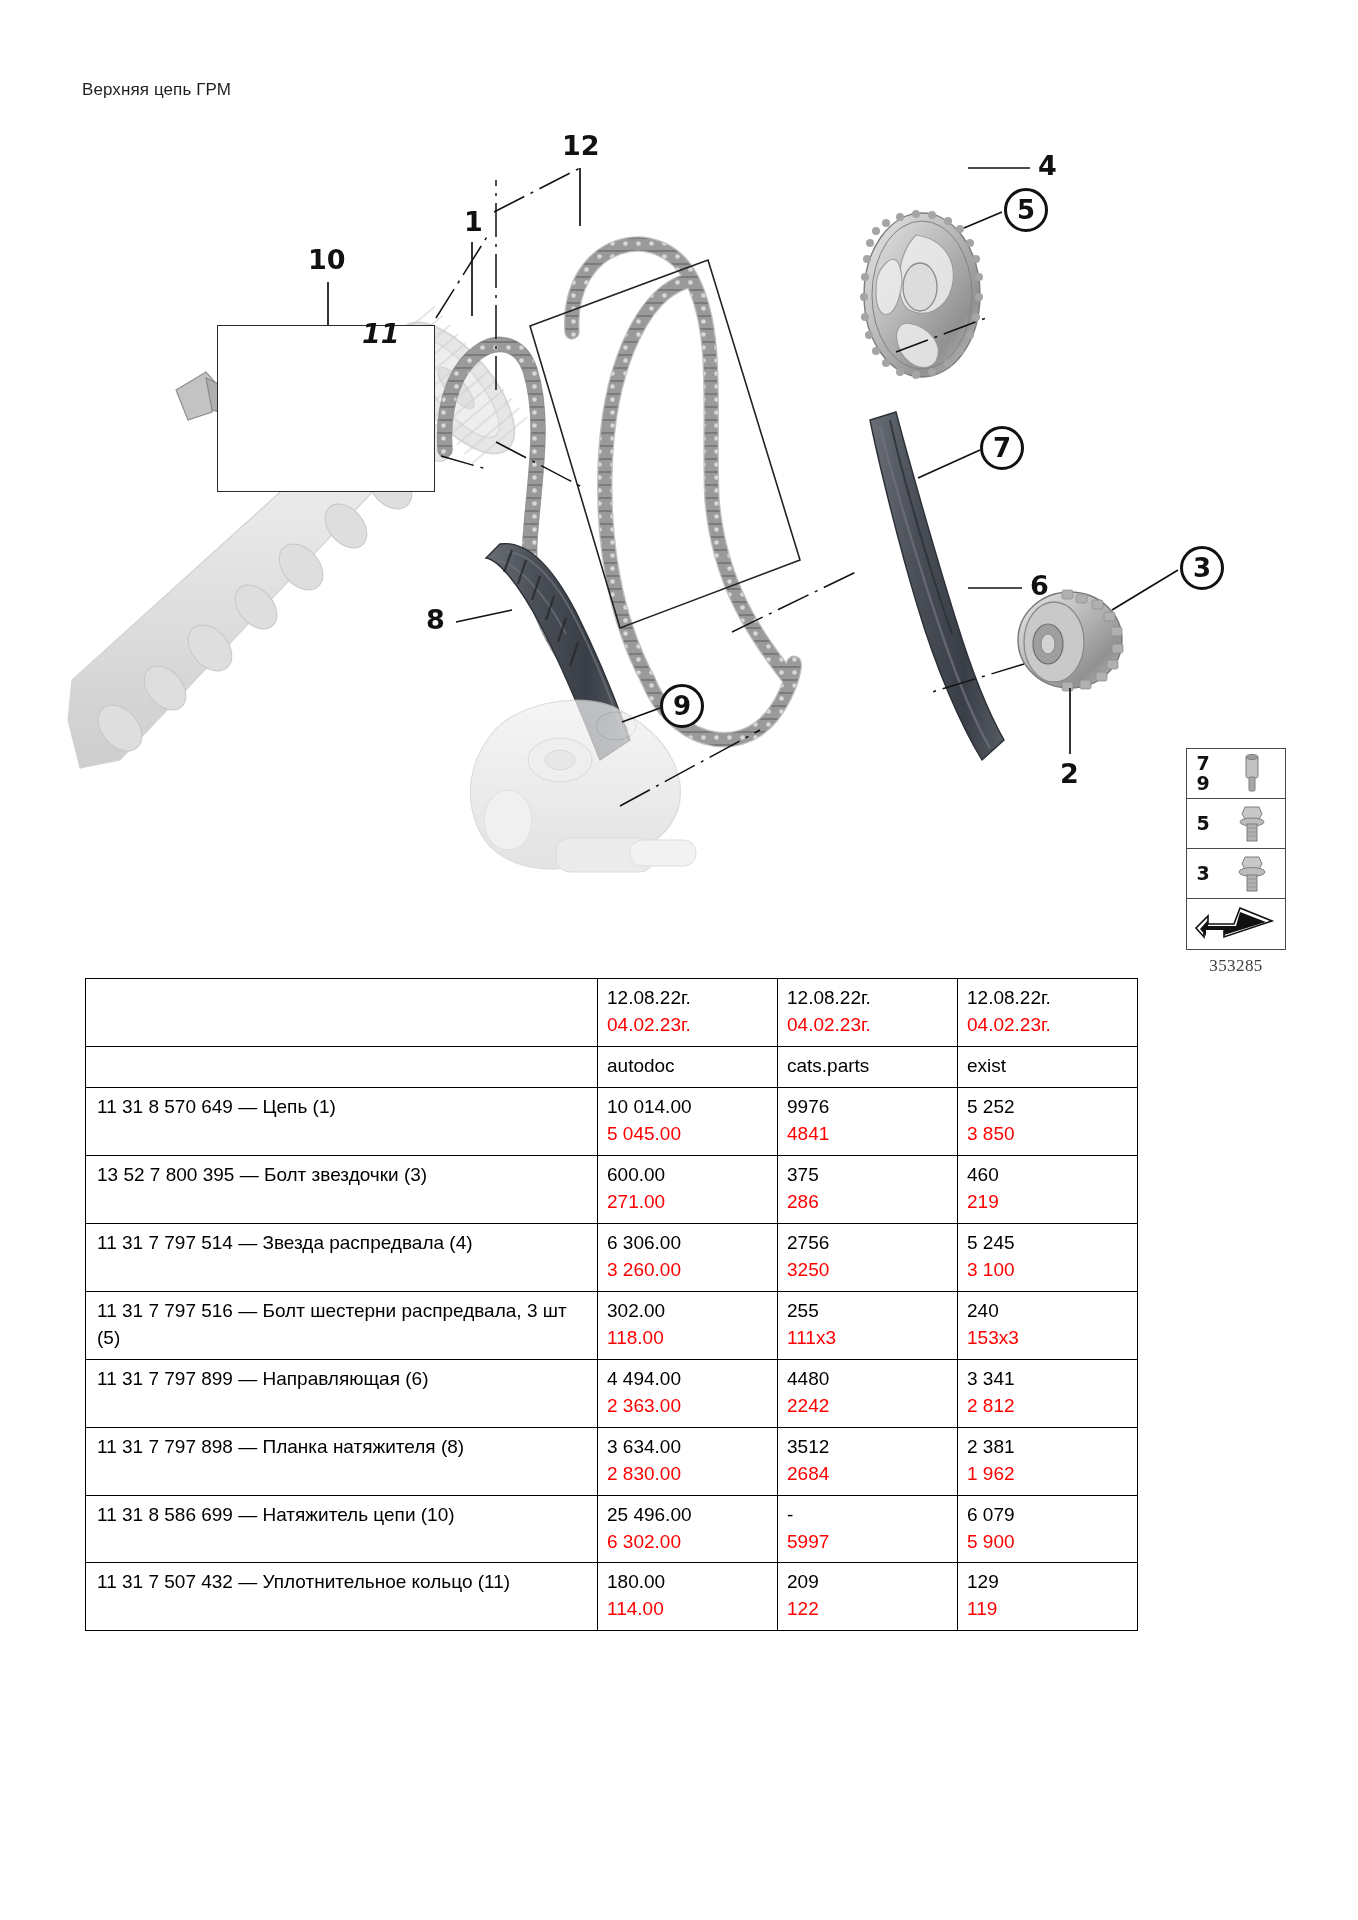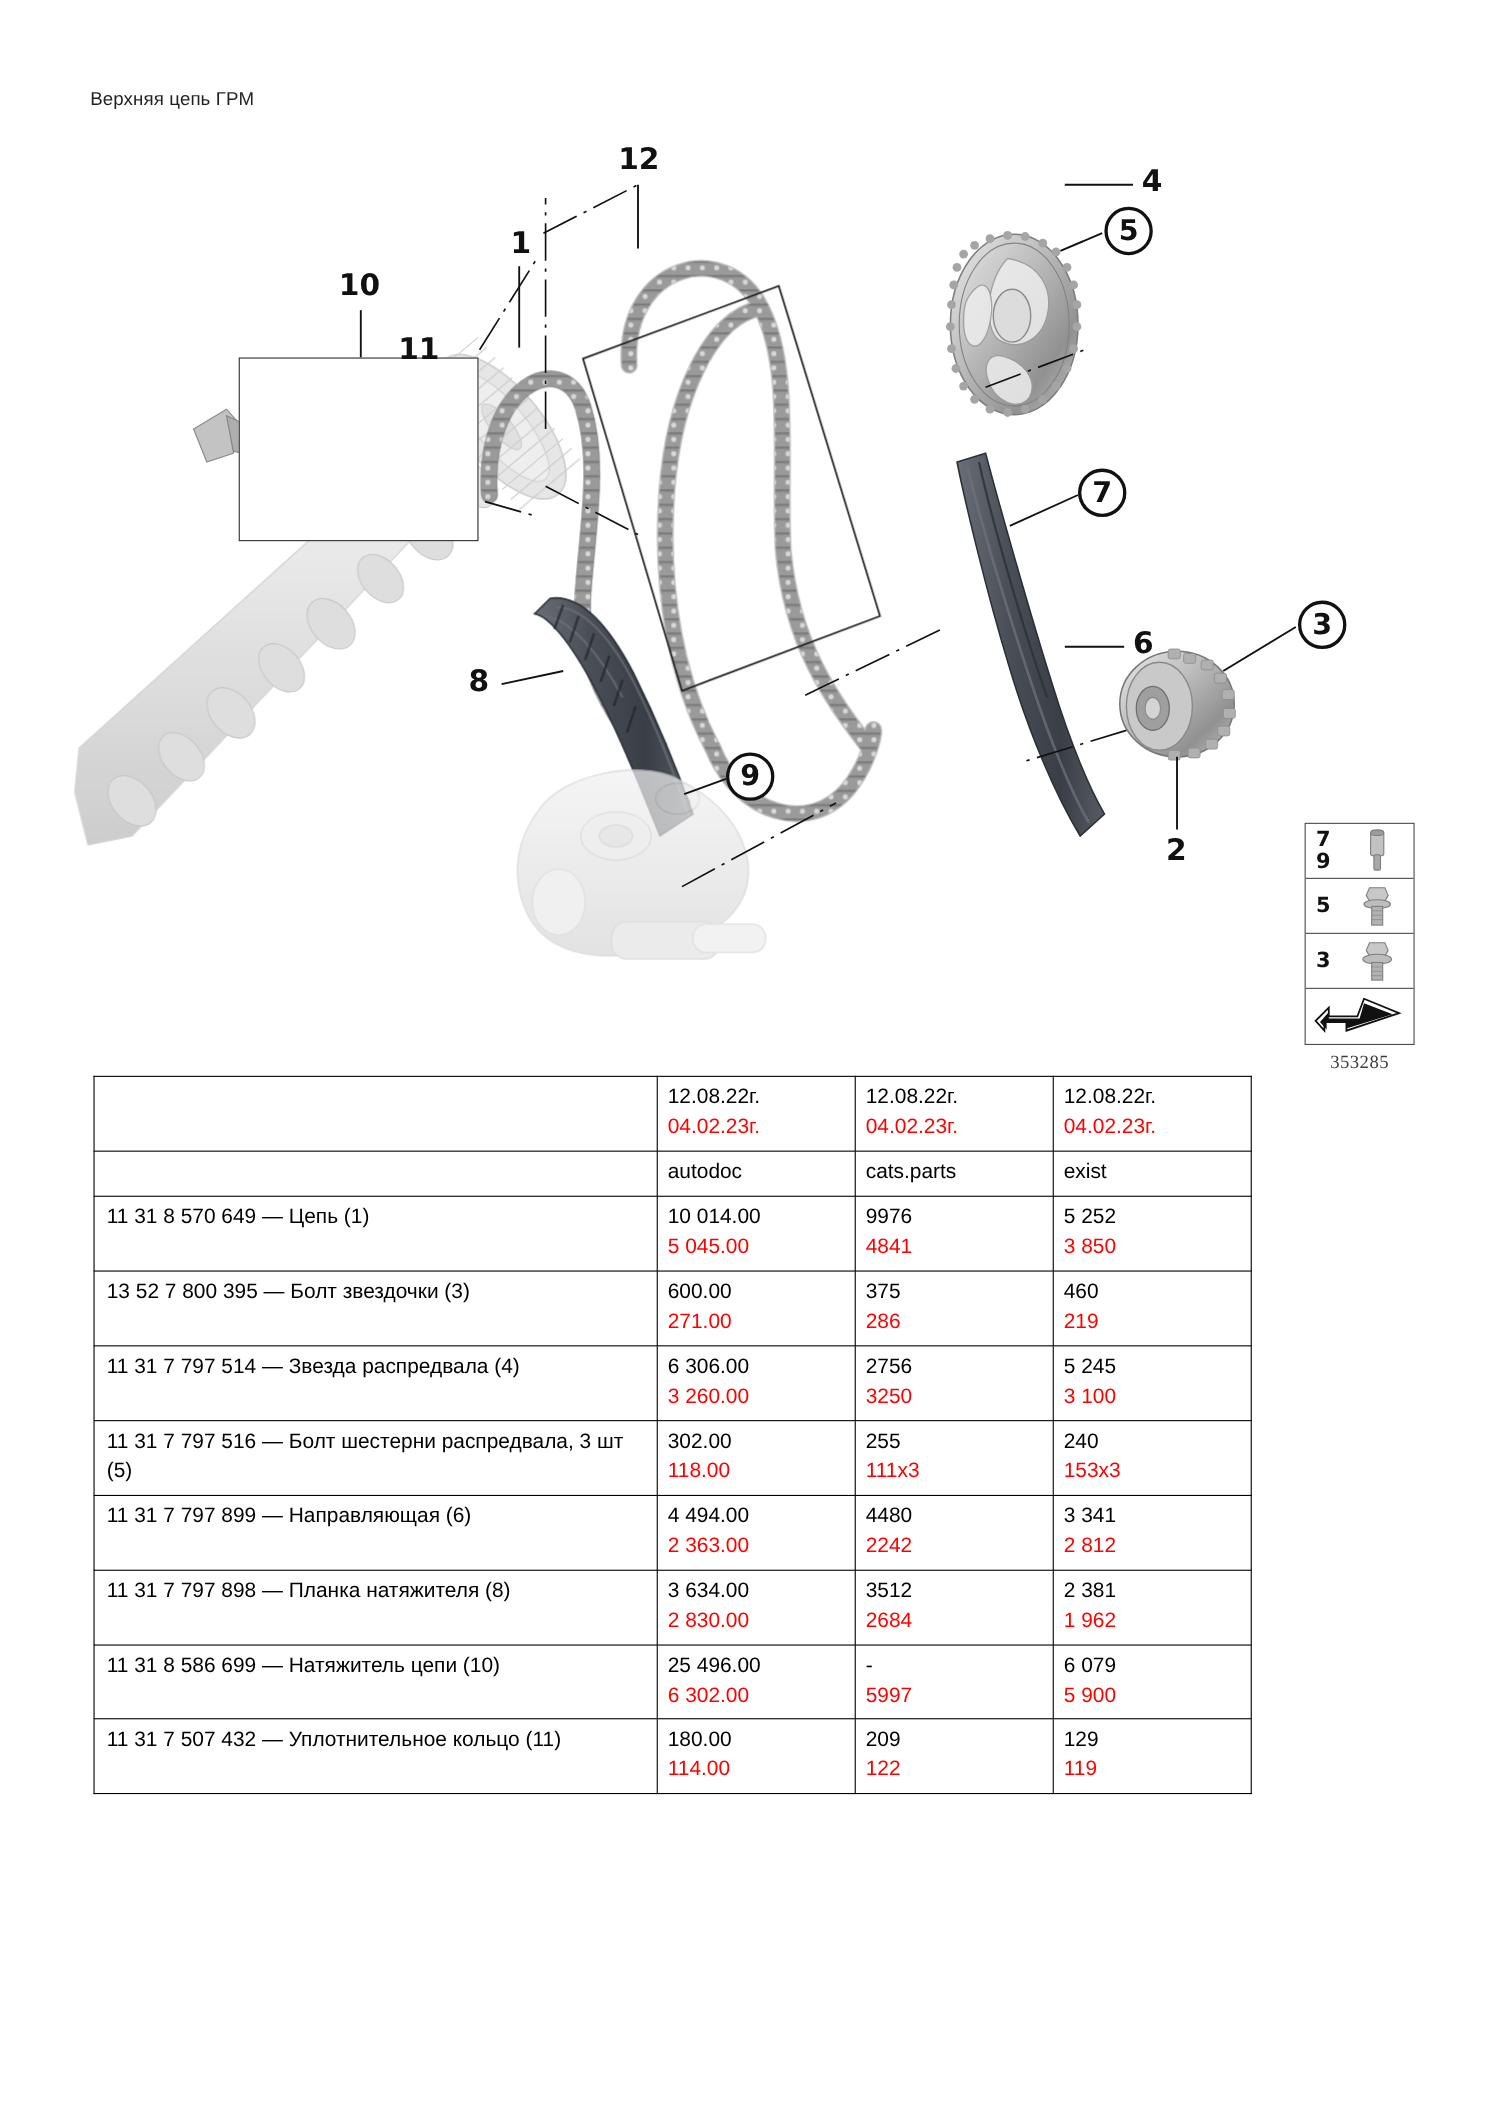--- a/index.html
+++ b/index.html
@@ -408,21 +408,21 @@
     <div class="callout-num" style="left:502px; top:12px;">12</div>
     <div class="callout-num" style="left:978px; top:32px;">4</div>
     <div class="callout-circ" style="left:944px; top:68px;">5</div>
     <div class="callout-circ" style="left:920px; top:306px;">7</div>
     <div class="callout-num" style="left:970px; top:452px;">6</div>
     <div class="callout-circ" style="left:1120px; top:426px;">3</div>
     <div class="callout-num" style="left:1000px; top:640px;">2</div>
     <div class="callout-num" style="left:366px; top:486px;">8</div>
     <div class="callout-circ" style="left:600px; top:564px;">9</div>
     <div class="callout-num" style="left:248px; top:126px;">10</div>
-    <div class="callout-num" style="left:302px; top:184px;">11</div>
+    <div class="callout-num" style="left:302px; top:200px;font-style:italic;">11</div>
 
     <div class="legend-box">
 
       <div class="legend-row">
         <div class="legend-label">
           <span>7</span><br>
           <span>9</span>
         </div>
         <div class="legend-art">
           <svg width="30" height="42" viewBox="0 0 30 42">

